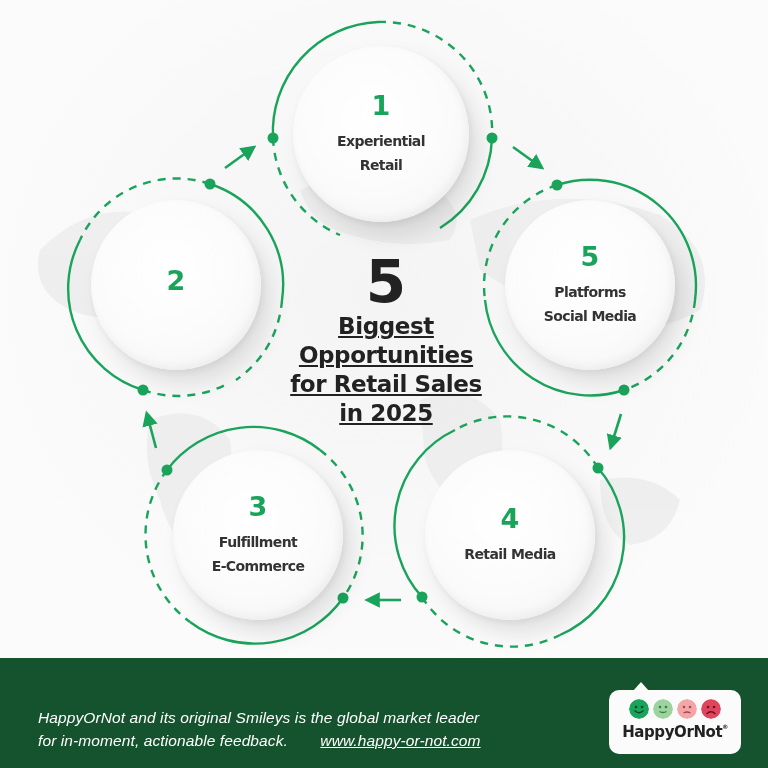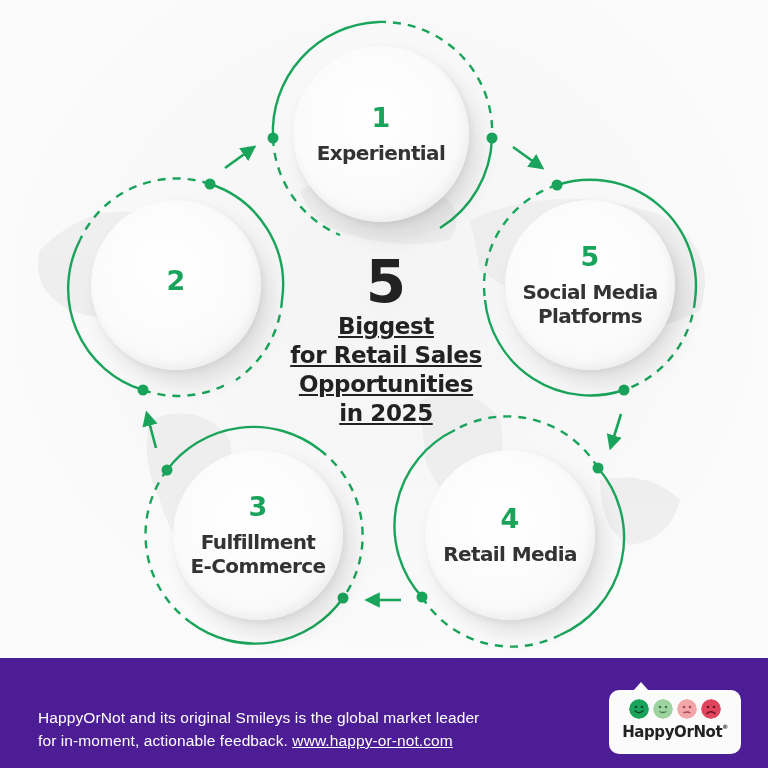--- a/index.html
+++ b/index.html
@@ -5,27 +5,27 @@
   html, body { margin:0; padding:0; }
   body { width:768px; height:768px; overflow:hidden; background:#fbfafa; font-family:"Liberation Sans", sans-serif; position:relative; }
   #stage { position:absolute; left:0; top:0; width:768px; height:658px; background:radial-gradient(ellipse at 50% 45%, #f4f4f4 0%, #f8f8f8 45%, #fcfbfb 75%); }
   #map-bg { position:absolute; left:0; top:0; }
   #rings { position:absolute; left:0; top:0; }
   .disc { position:absolute; border-radius:50%;
           background:radial-gradient(circle at 45% 40%, #ffffff 0%, #fbfbfb 55%, #f1f1f1 100%);
           box-shadow: 10px 14px 22px rgba(0,0,0,0.10), 2px 3px 6px rgba(0,0,0,0.06), inset -3px -4px 8px rgba(0,0,0,0.04);
           display:flex; flex-direction:column; align-items:center; justify-content:center; text-align:center; }
   .disc .num { font-family:"DejaVu Sans", sans-serif; font-weight:bold; color:#1aa45b; font-size:27px; line-height:1; margin-bottom:10px; }
-  .disc .label { font-family:"DejaVu Sans", sans-serif; font-weight:bold; color:#333333; font-size:20px; line-height:24px; letter-spacing:-0.6px; }
+  .disc .label { font-family:"DejaVu Sans", sans-serif; font-weight:bold; color:#333333; font-size:14px; line-height:24px; letter-spacing:-0.6px; }
   #center-title { position:absolute; left:268px; top:252px; width:236px; text-align:center; color:#222222; font-family:"DejaVu Sans", sans-serif; font-weight:bold; }
   #center-title .big { font-size:58px; line-height:60px; }
   #center-title .line { font-size:23px; line-height:29px; letter-spacing:-0.4px;text-decoration:underline; }
-  #footer { position:absolute; left:0; top:658px; width:768px; height:110px; background:#4c1d95; }
+  #footer { position:absolute; left:0; top:658px; width:768px; height:110px; background:#14532d;font-style:italic; }
   #footer-text { position:absolute; left:38px; top:48px; color:#ffffff; font-size:15.5px; line-height:23px; letter-spacing:0.1px; }
-  #footer-text a { color:#ffffff; text-decoration:underline; }
+  #footer-text a { color:#ffffff; text-decoration:underline;margin-left:28px; }
   #logo { position:absolute; left:609px; top:690px; width:132px; height:64px; background:#fbfbfb; border-radius:10px; }
   #logo::before { content:""; position:absolute; left:24px; top:-8px; border-left:8px solid transparent; border-right:8px solid transparent; border-bottom:9px solid #fbfbfb; }
   #smileys { position:absolute; left:20px; top:9px; display:flex; gap:4px; }
   .smiley { width:20px; height:20px; border-radius:50%; position:relative; }
   #logo-text { position:absolute; left:0; width:132px; top:33px; text-align:center; font-family:"DejaVu Sans", sans-serif; font-size:15px; font-weight:bold; color:#222; letter-spacing:-0.4px; }
   #logo-text sup { font-size:6px; vertical-align:top; }
 </style>
 </head>
 <body>
 
@@ -96,32 +96,33 @@
       <circle cx="343" cy="598" r="5.5"></circle>
       <circle cx="598" cy="468" r="5.5"></circle>
       <circle cx="422" cy="597" r="5.5"></circle>
     </g>
   </svg>
 
   <div class="disc" style="left:293px;top:46px;width:176px;height:176px;">
     <div class="num">1</div>
     <div class="label">
       <div>Experiential</div>
+        <div>Retail</div>
     </div>
   </div>
 
   <div class="disc" style="left:91px;top:200px;width:170px;height:170px;">
     <div class="num">2</div>
   </div>
 
   <div class="disc" style="left:505px;top:200px;width:170px;height:170px;">
     <div class="num">5</div>
     <div class="label">
-      <div>Social Media</div>
-        <div>Platforms</div>
+      <div>Platforms</div>
+        <div>Social Media</div>
     </div>
   </div>
 
   <div class="disc" style="left:173px;top:450px;width:170px;height:170px;">
     <div class="num">3</div>
     <div class="label">
       <div>Fulfillment</div>
         <div>E-Commerce</div>
     </div>
   </div>
@@ -129,22 +130,22 @@
   <div class="disc" style="left:425px;top:450px;width:170px;height:170px;">
     <div class="num">4</div>
     <div class="label">
       <div>Retail Media</div>
     </div>
   </div>
 
   <div id="center-title">
     <div class="big">5</div>
     <div class="line">Biggest</div>
+    <div class="line">Opportunities</div>
     <div class="line">for Retail Sales</div>
-    <div class="line">Opportunities</div>
     <div class="line">in 2025</div>
   </div>
 </div>
 
 <div id="footer">
   <div id="footer-text">
     <div>HappyOrNot and its original Smileys is the global market leader</div>
     <div><span>for in-moment, actionable feedback.</span> <a>www.happy-or-not.com</a></div>
   </div>
 </div>

